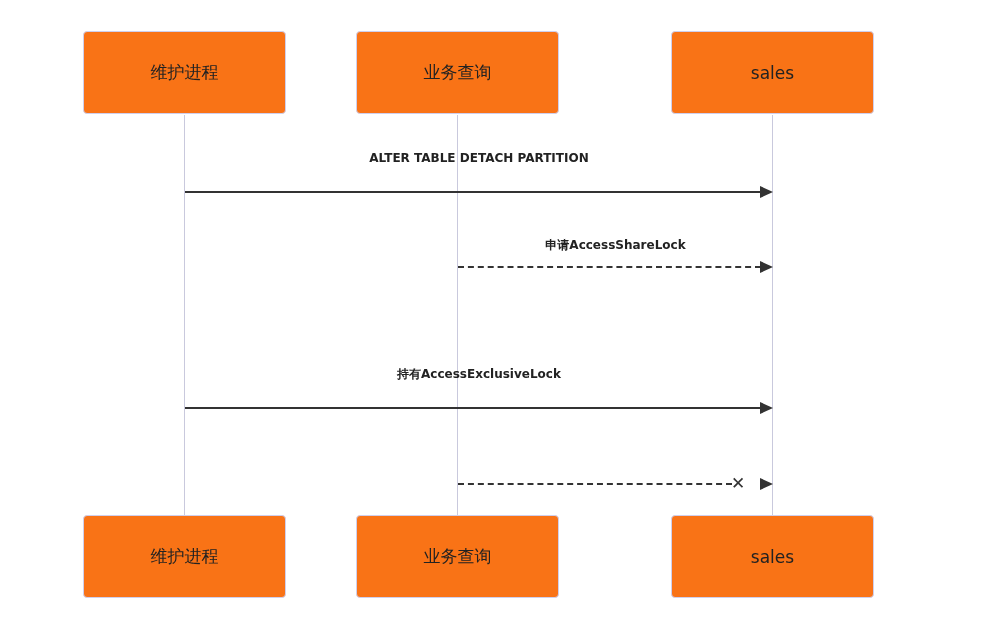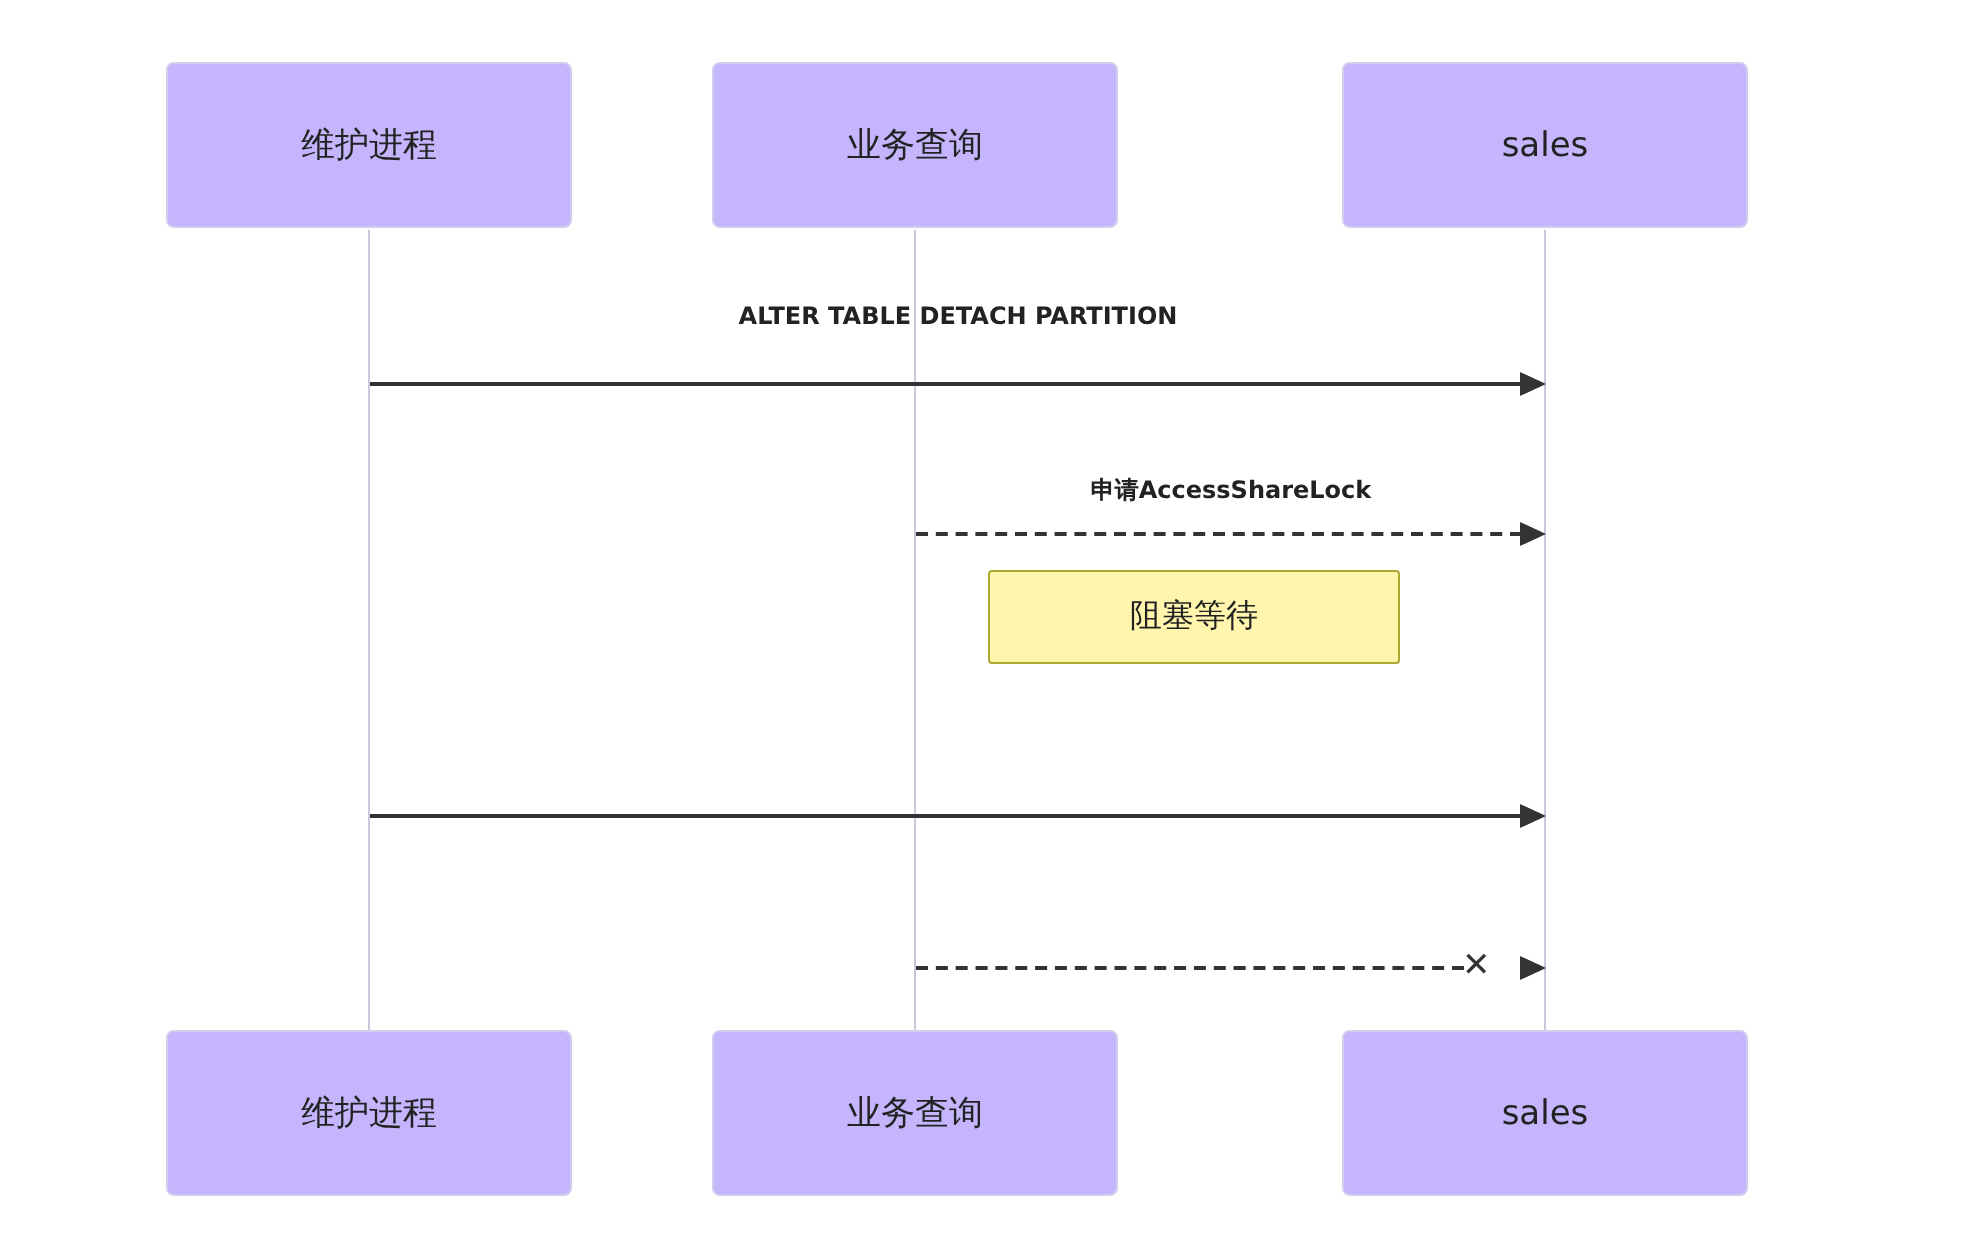--- a/index.html
+++ b/index.html
@@ -8,21 +8,21 @@
     width: 985px;
     height: 619px;
     background: #ffffff;
     font-family: "DejaVu Sans", "Liberation Sans", sans-serif;
     overflow: hidden;
   }
   .actor {
     position: absolute;
     width: 203px;
     height: 83px;
-    background: #c4b5fd;
+    background: #f97316;
     border: 1px solid #CFCFED;
     border-radius: 4px;
     display: flex;
     align-items: center;
     justify-content: center;
     font-size: 17px;
     color: #222222;
     box-sizing: border-box;
   }
   .lifeline {
@@ -96,24 +96,22 @@
   </div>
 
   <div class="msg-label" style="left:185px; top:147px; width:588px;">ALTER TABLE DETACH PARTITION</div>
   <div class="arrow-line" style="left:185px; top:191px; width:576px;"></div>
   <div class="arrowhead" style="left:760px; top:186px;"></div>
 
   <div class="msg-label" style="left:458px; top:234px; width:315px;">申请AccessShareLock</div>
   <div class="arrow-line dashed" style="left:458px; top:266px; width:303px;"></div>
   <div class="arrowhead" style="left:760px; top:261px;"></div>
 
-  <div class="note" style="left:494px; top:285px; width:206px; height:47px;">
-    <span>阻塞等待</span>
-  </div>
 
+  <div class="msg-label" style="left:185px; top:363px; width:588px;">持有AccessExclusiveLock</div>
   <div class="arrow-line" style="left:185px; top:407px; width:576px;"></div>
   <div class="arrowhead" style="left:760px; top:402px;"></div>
 
   <div class="arrow-line dashed" style="left:458px; top:483px; width:274px;"></div>
   <div class="cross-mark" style="left:731px; top:475px;">✕</div>
   <div class="arrowhead" style="left:760px; top:478px;"></div>
 
   <div class="actor" style="left:83px; top:515px;">
     <span>维护进程</span>
   </div>

